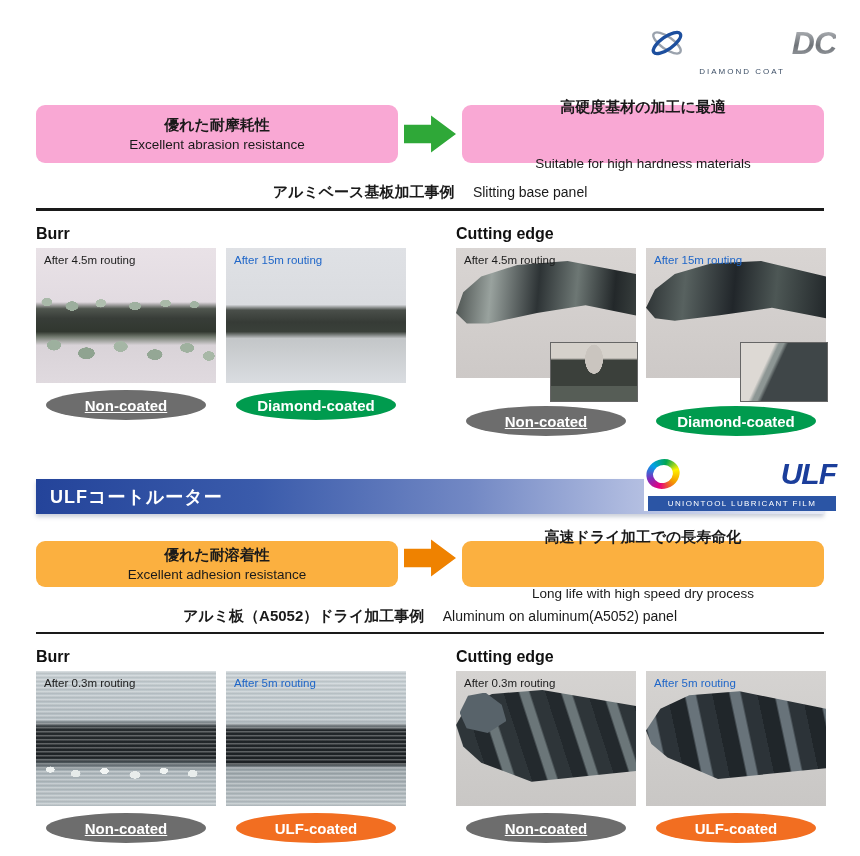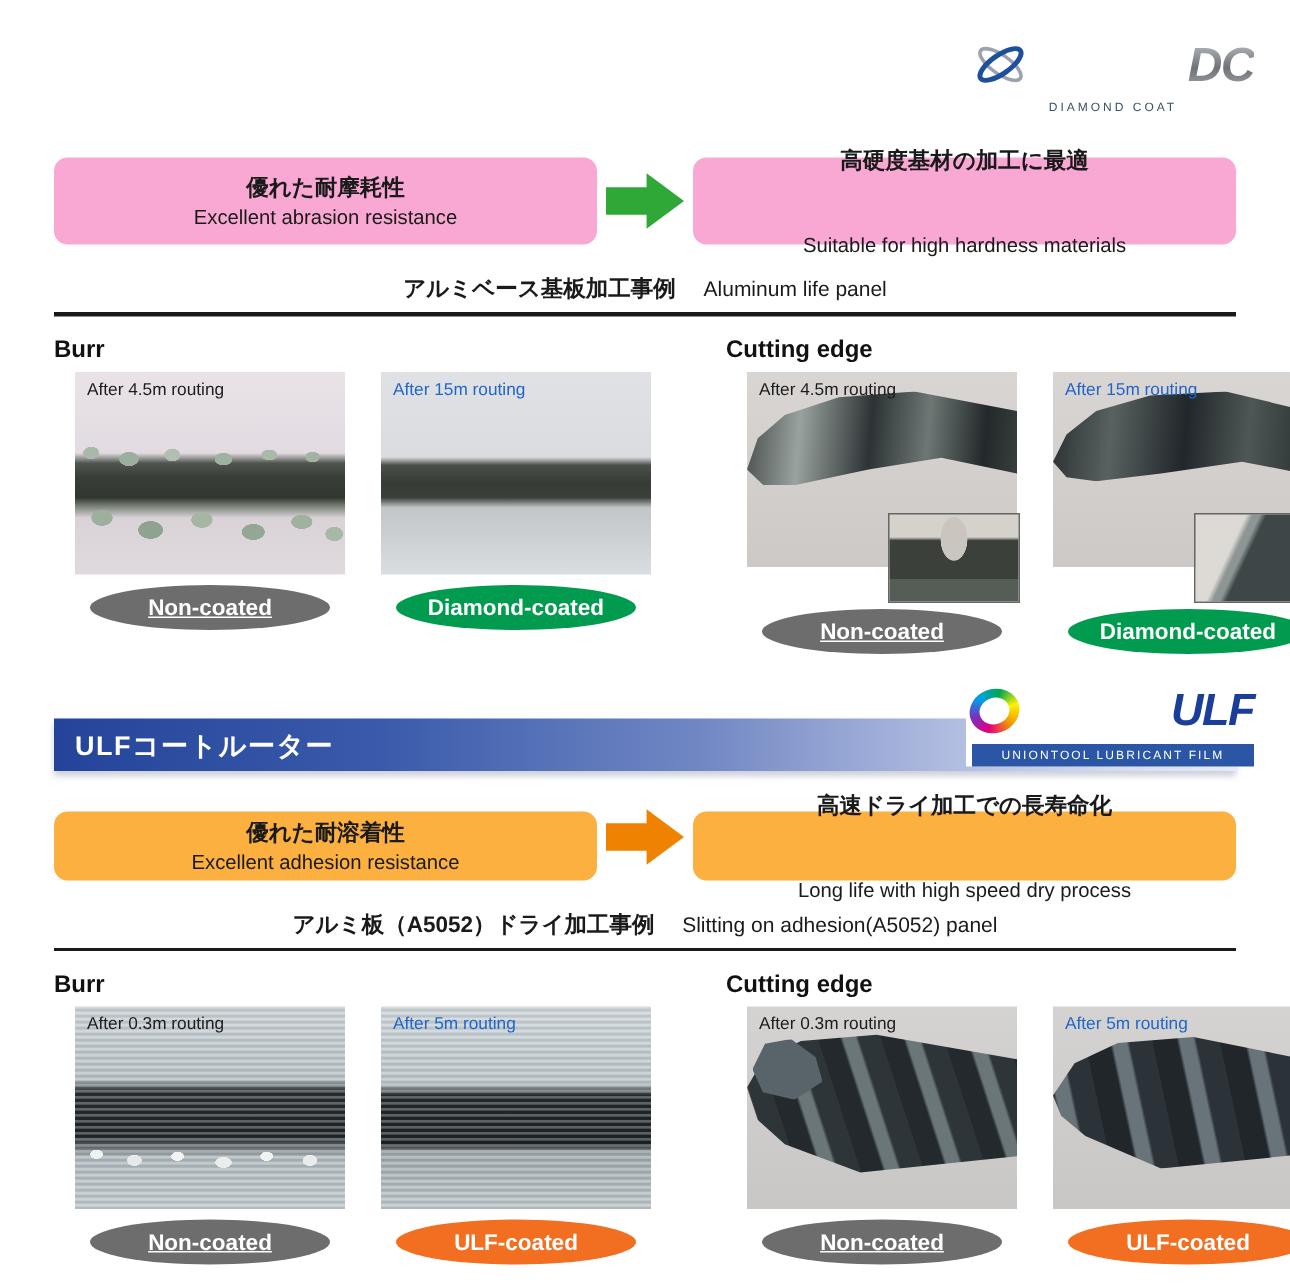--- a/index.html
+++ b/index.html
@@ -76,21 +76,21 @@
   .t-en { font-size: 14px; margin-left: 14px; }
   .rule { border: none; margin: 6px 36px 0; }
   .rule.thick { border-top: 3px solid #1a1a1a; }
   .rule.thin  { border-top: 2px solid #1a1a1a; }
 
   
   .compare { margin: 8px 36px 0; display: flex; gap: 50px; }
   .group { width: 422px; }
   .group h3 { font-size: 16px; font-weight: bold; margin: 6px 0 5px; color: #111; }
   .photos { display: flex; gap: 10px; }
-  figure { width: 180px; position: relative; margin-left: 14px; }
+  figure { width: 180px; position: relative; }
   .photo { width: 180px; height: 135px; position: relative; }
   .photo.cut-top { height: 130px; }
   .caption { position: absolute; top: 6px; left: 8px; font-size: 11.5px; }
   .caption.black { color: #1c1c1c; }
   .caption.blue  { color: #1f66c8; }
 
   .pill {
     width: 160px; height: 30px; margin: 7px auto 0; border-radius: 50%;
     display: flex; align-items: center; justify-content: center;
     color: #fff; font-weight: bold; font-size: 15px;
@@ -181,21 +181,21 @@
         <div class="block-arrow green"></div>
       </div>
       <div class="benefit green right">
         <div class="b-jp">高硬度基材の加工に最適</div>
         <div class="b-en">Suitable for high hardness materials</div>
       </div>
     </div>
 
     <div class="example-title">
       <span class="t-jp">アルミベース基板加工事例</span>
-      <span class="t-en">Aluminum life panel</span>
+      <span class="t-en">Slitting base panel</span>
     </div>
     <hr class="rule thick">
 
     <div class="compare">
       <div class="group">
         <h3>Burr</h3>
         <div class="photos">
           <figure>
             <div class="photo ph-dc-burr-before">
               <span class="caption black">After 4.5m routing</span>
@@ -259,21 +259,21 @@
         <div class="block-arrow orange"></div>
       </div>
       <div class="benefit orange right">
         <div class="b-jp">高速ドライ加工での長寿命化</div>
         <div class="b-en">Long life with high speed dry process</div>
       </div>
     </div>
 
     <div class="example-title">
       <span class="t-jp">アルミ板（A5052）ドライ加工事例</span>
-      <span class="t-en">Slitting on adhesion(A5052) panel</span>
+      <span class="t-en">Aluminum on aluminum(A5052) panel</span>
     </div>
     <hr class="rule thin">
 
     <div class="compare">
       <div class="group">
         <h3>Burr</h3>
         <div class="photos">
           <figure>
             <div class="photo ph-ulf-burr-before">
               <span class="caption black">After 0.3m routing</span>

